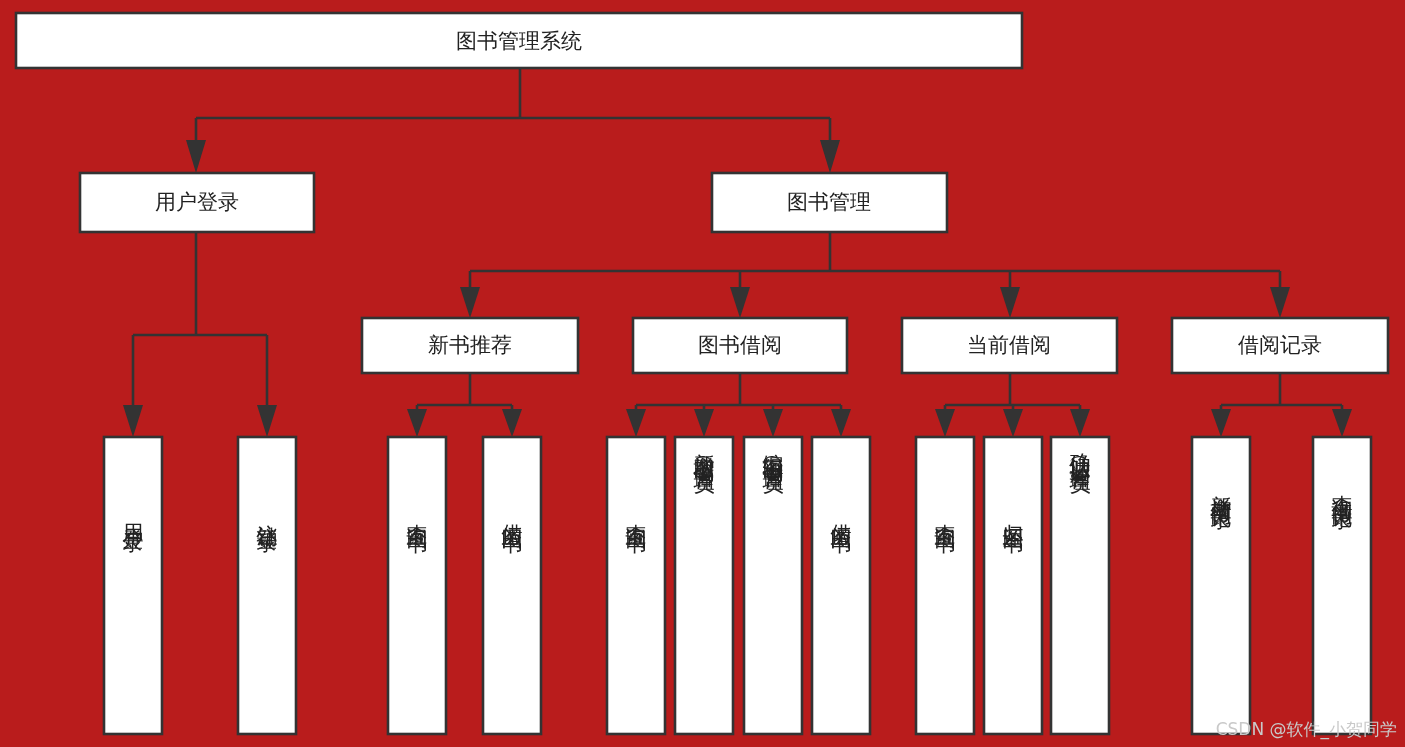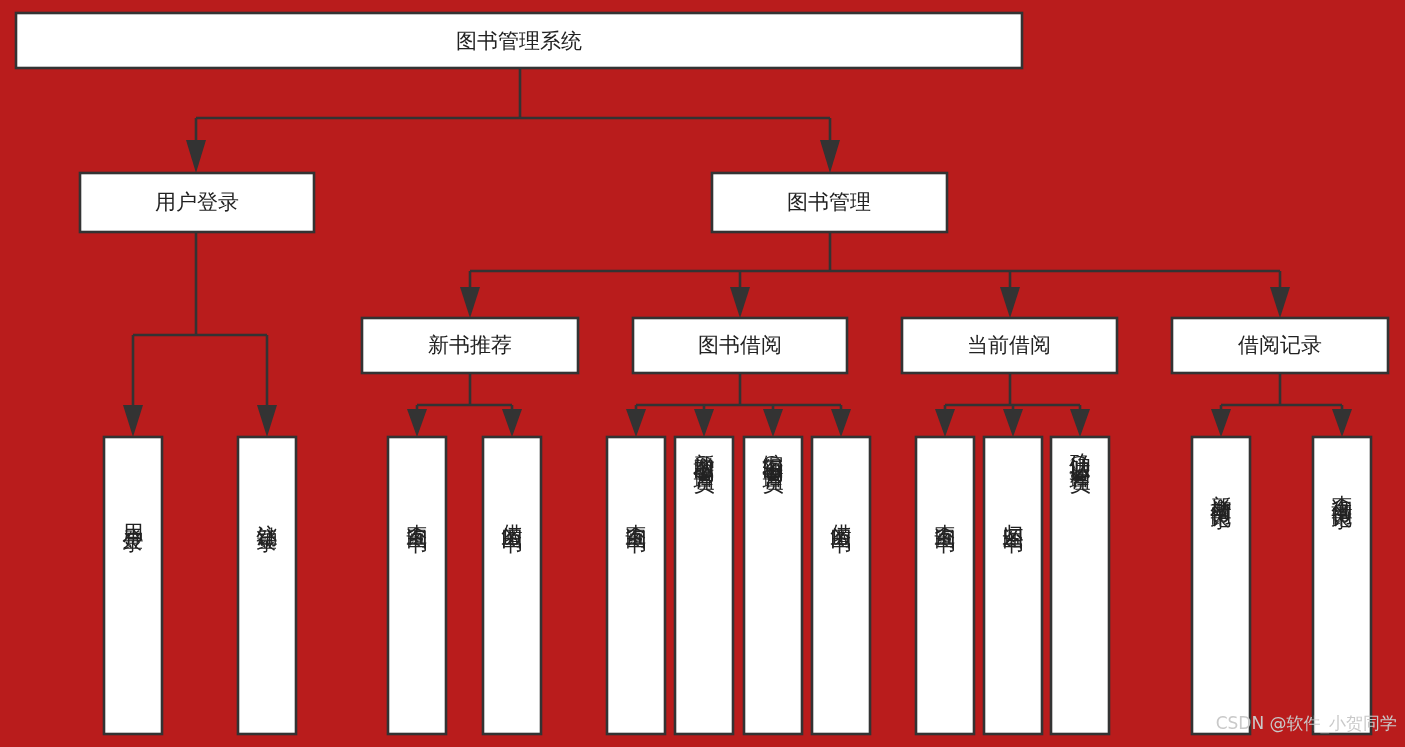--- a/index.html
+++ b/index.html
@@ -54,21 +54,21 @@
     font-family: "DejaVu Sans", "Liberation Sans", sans-serif;
     font-size: 21px;
     writing-mode: vertical-rl;
     text-orientation: upright;
     text-anchor: middle;
     letter-spacing: 3px;
   }
   .watermark {
     position: absolute;
     right: 8px;
-    bottom: 12px;
+    bottom: 6px;
     color: #c9c9c9;
     font-size: 17px;
     font-family: "DejaVu Sans", "Liberation Sans", sans-serif;
     white-space: nowrap;
     user-select: none;
   }
 </style>
 </head>
 <body>
 

